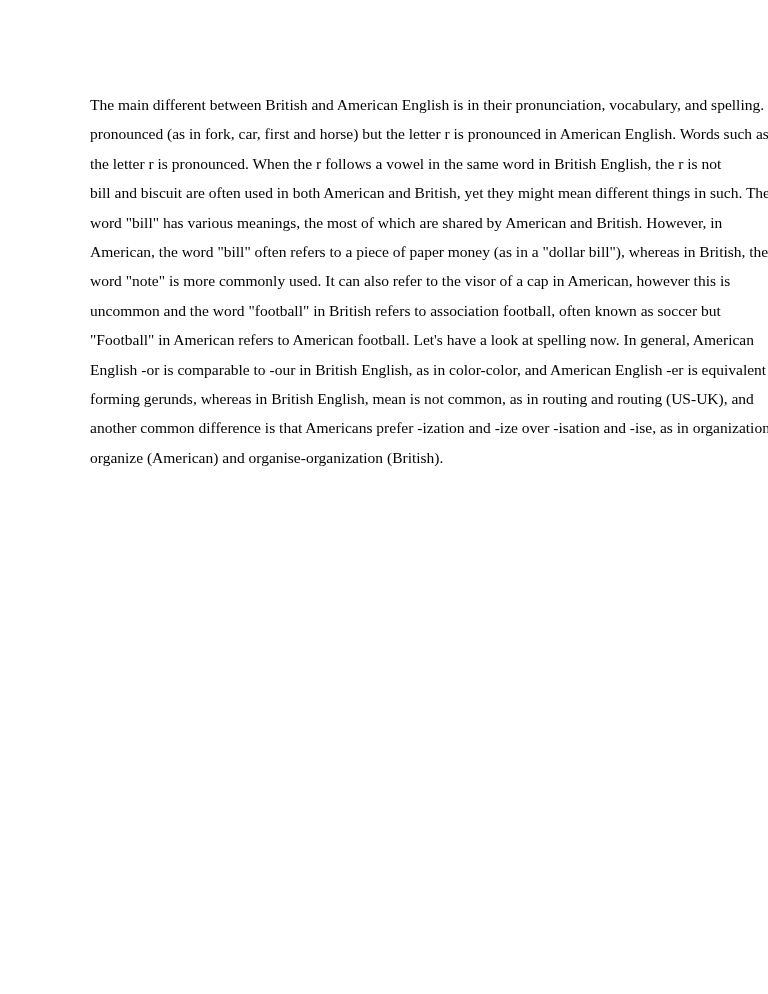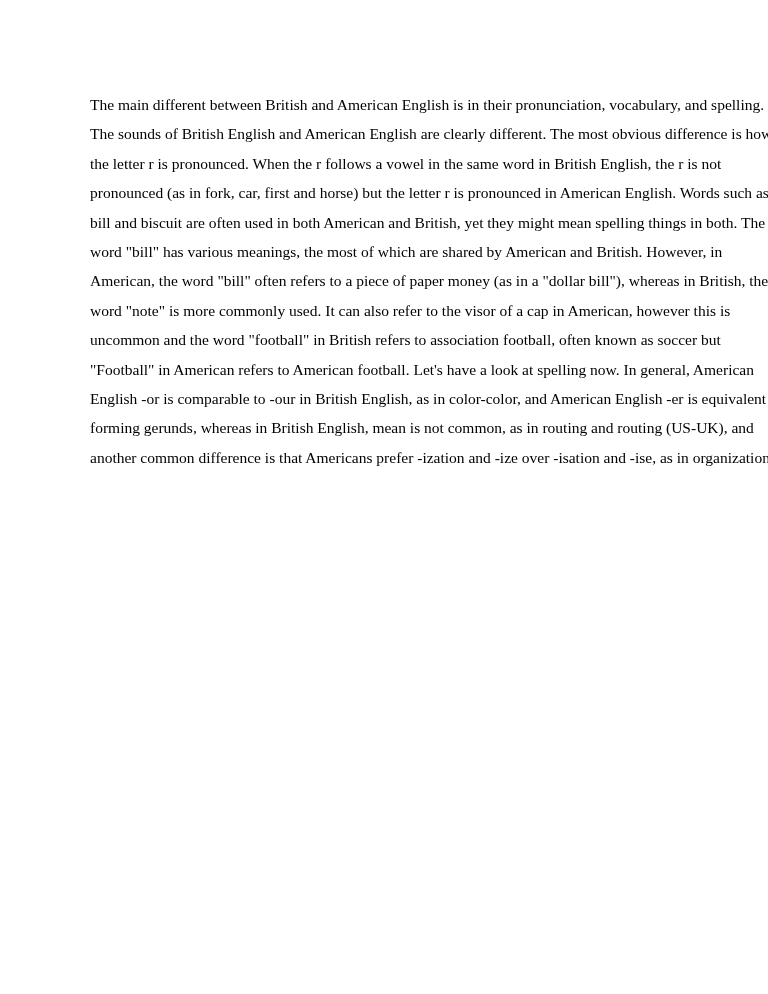--- a/index.html
+++ b/index.html
@@ -29,26 +29,26 @@
     line-height: 29.4px;
     white-space: nowrap;
   }
 </style>
 </head>
 <body>
 
 <div class="page">
   <div class="text-block">
     <div class="line">The main different between British and American English is in their pronunciation, vocabulary, and spelling.</div>
-    <div class="line">The sounds of British English and American English are clearly different. The most obvious difference is how</div>
+    <div class="line">pronounced (as in fork, car, first and horse) but the letter r is pronounced in American English. Words such as</div>
     <div class="line">the letter r is pronounced. When the r follows a vowel in the same word in British English, the r is not</div>
-    <div class="line">pronounced (as in fork, car, first and horse) but the letter r is pronounced in American English. Words such as</div>
-    <div class="line">bill and biscuit are often used in both American and British, yet they might mean spelling things in both. The</div>
+    <div class="line">bill and biscuit are often used in both American and British, yet they might mean different things in such. The</div>
     <div class="line">word "bill" has various meanings, the most of which are shared by American and British. However, in</div>
     <div class="line">American, the word "bill" often refers to a piece of paper money (as in a "dollar bill"), whereas in British, the</div>
     <div class="line">word "note" is more commonly used. It can also refer to the visor of a cap in American, however this is</div>
     <div class="line">uncommon and the word "football" in British refers to association football, often known as soccer but</div>
     <div class="line">"Football" in American refers to American football. Let's have a look at spelling now. In general, American</div>
     <div class="line">English -or is comparable to -our in British English, as in color-color, and American English -er is equivalent</div>
     <div class="line">forming gerunds, whereas in British English, mean is not common, as in routing and routing (US-UK), and</div>
     <div class="line">another common difference is that Americans prefer -ization and -ize over -isation and -ise, as in organization-</div>
+    <div class="line">organize (American) and organise-organization (British).</div>
   </div>
 </div>
 
 </body></html>

